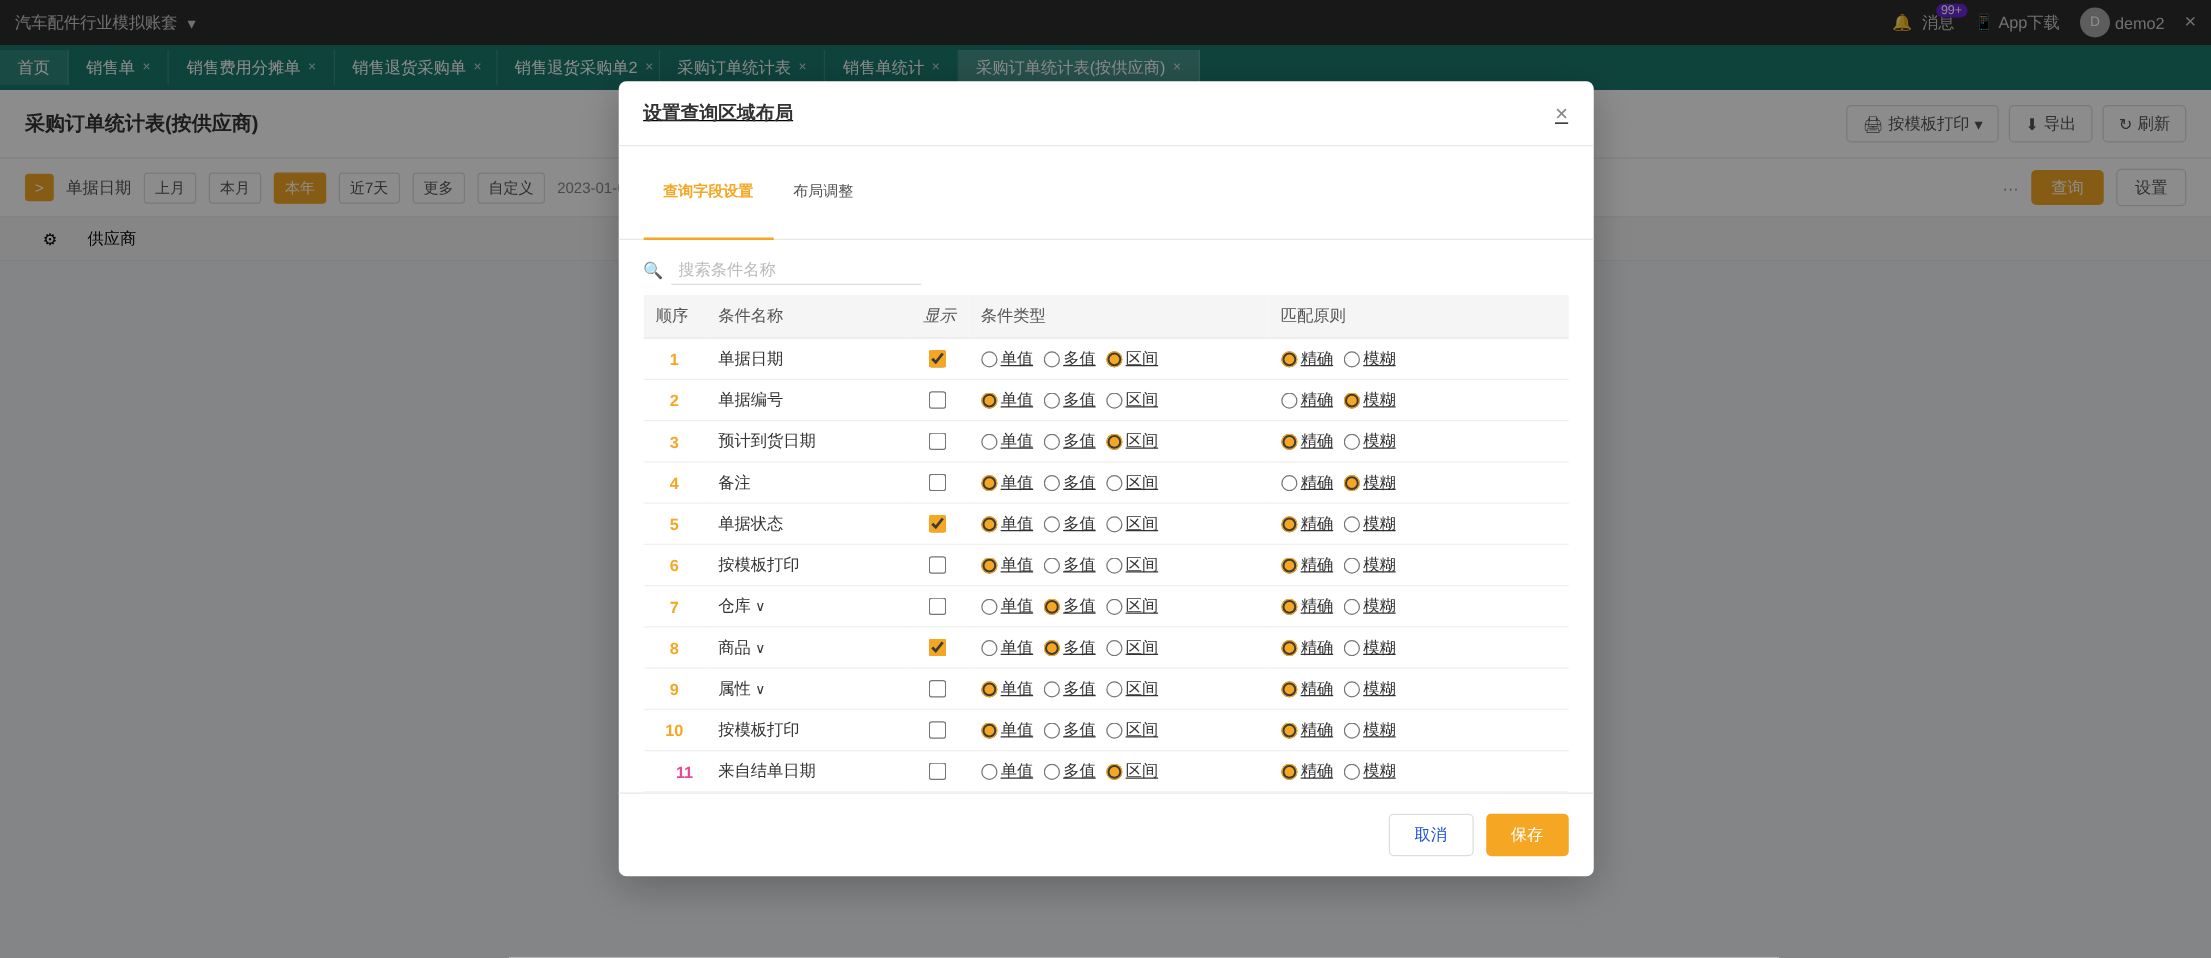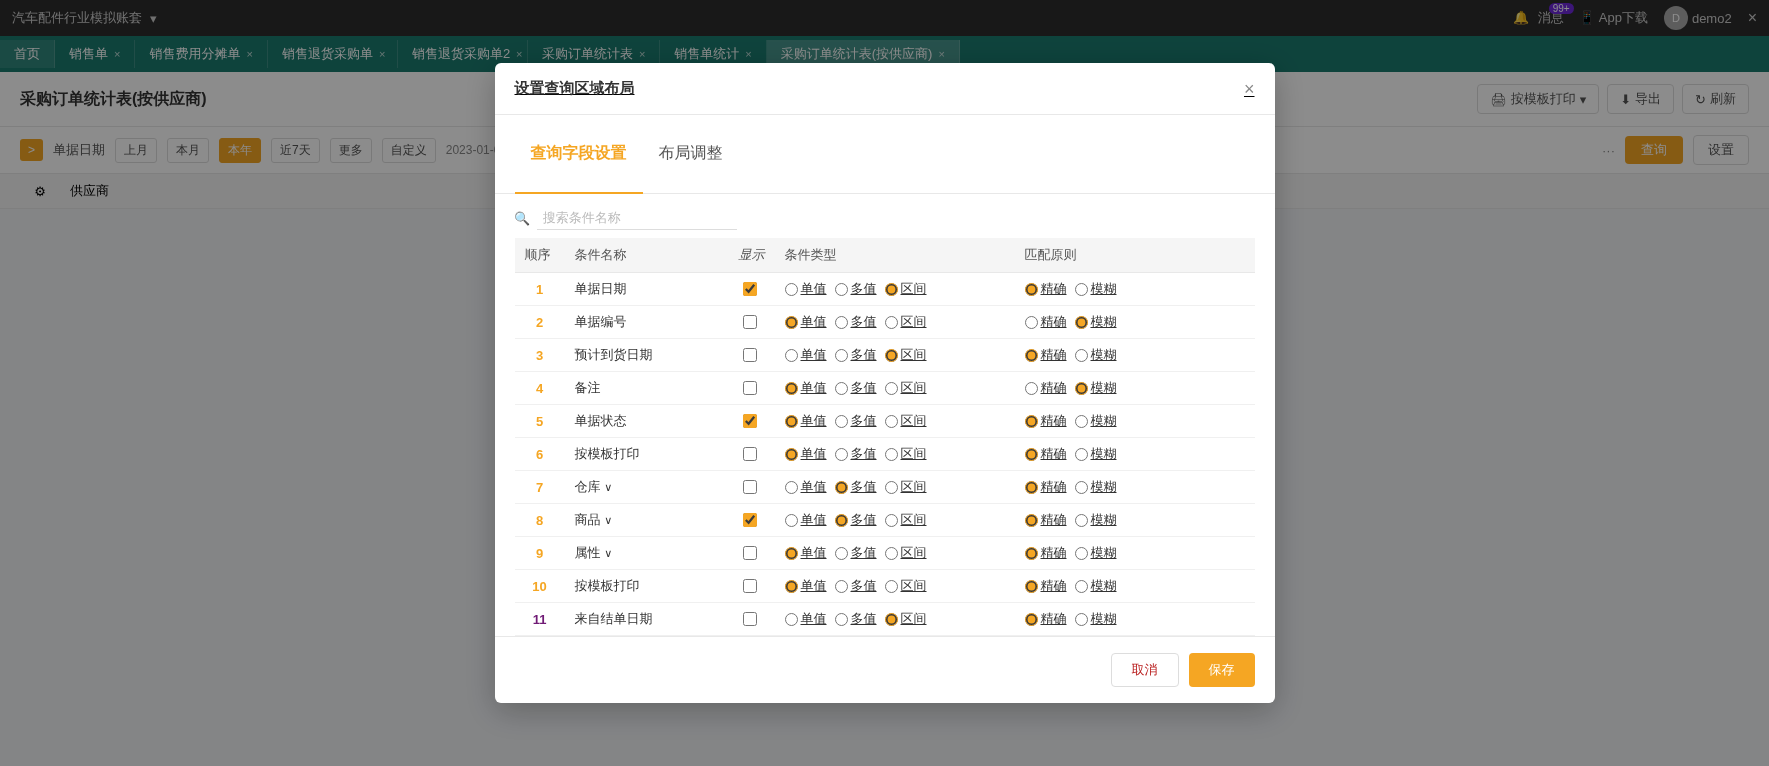--- a/index.html
+++ b/index.html
@@ -117,21 +117,21 @@
 
     .modal-tabs {
       display: flex;
       padding: 0 20px;
       border-bottom: 1px solid #e8e8e8;
       gap: 0;
     }
     .modal-tab {
       padding: 28px 16px;
       cursor: pointer;
-      font-size: 16px;
+      font-size: 12px;
       color: #555;
       border-bottom: 2px solid transparent;
       margin-bottom: -1px;
     }
     .modal-tab.active {
       color: #f5a623;
       border-bottom-color: #f5a623;
       font-weight: bold;
     }
 
@@ -189,21 +189,21 @@
 
     .match-group { display: flex; align-items: center; gap: 8px; }
 
     .modal-footer {
       padding: 16px 20px;
       display: flex;
       justify-content: flex-end;
       gap: 10px;
       border-top: 1px solid #e8e8e8;
     }
-    .btn-cancel { padding: 7px 20px; border: 1px solid #ddd; background: #fff; border-radius: 4px; cursor: pointer; font-size: 13px; color: #b91c1c; }
+    .btn-cancel { padding: 7px 20px; border: 1px solid #ddd; background: #fff; border-radius: 4px; cursor: pointer; font-size: 13px; color: #1d4ed8; }
     .btn-save { padding: 7px 20px; background: #f5a623; border: none; border-radius: 4px; cursor: pointer; font-size: 13px; color: #fff; }
 
     
     .modal-table-wrap::-webkit-scrollbar { width: 6px; }
     .modal-table-wrap::-webkit-scrollbar-track { background: #f5f5f5; }
     .modal-table-wrap::-webkit-scrollbar-thumb { background: #ccc; border-radius: 3px; }
   </style>
 </head>
 <body>
 
@@ -711,21 +711,21 @@
                     <span>精确</span>
                   </label>
                   <label class="radio-opt">
                     <input type="radio" name="match_9" value="模糊" style="">
                     <span>模糊</span>
                   </label>
                 </div>
               </td>
             </tr>
             <tr>
-              <td style="text-align: center; color: #701a75; font-weight: bold;">11</td>
+              <td style="text-align: right; color: #ec4899; font-weight: bold;">11</td>
               <td>来自结单日期</td>
               <td style="text-align: center;">
                 <div class="checkbox-cell">
                   <input type="checkbox" style="">
                 </div>
               </td>
               <td>
                 <div class="radio-group">
                   <label class="radio-opt">
                     <input type="radio" name="type_10" value="单值" style="">

